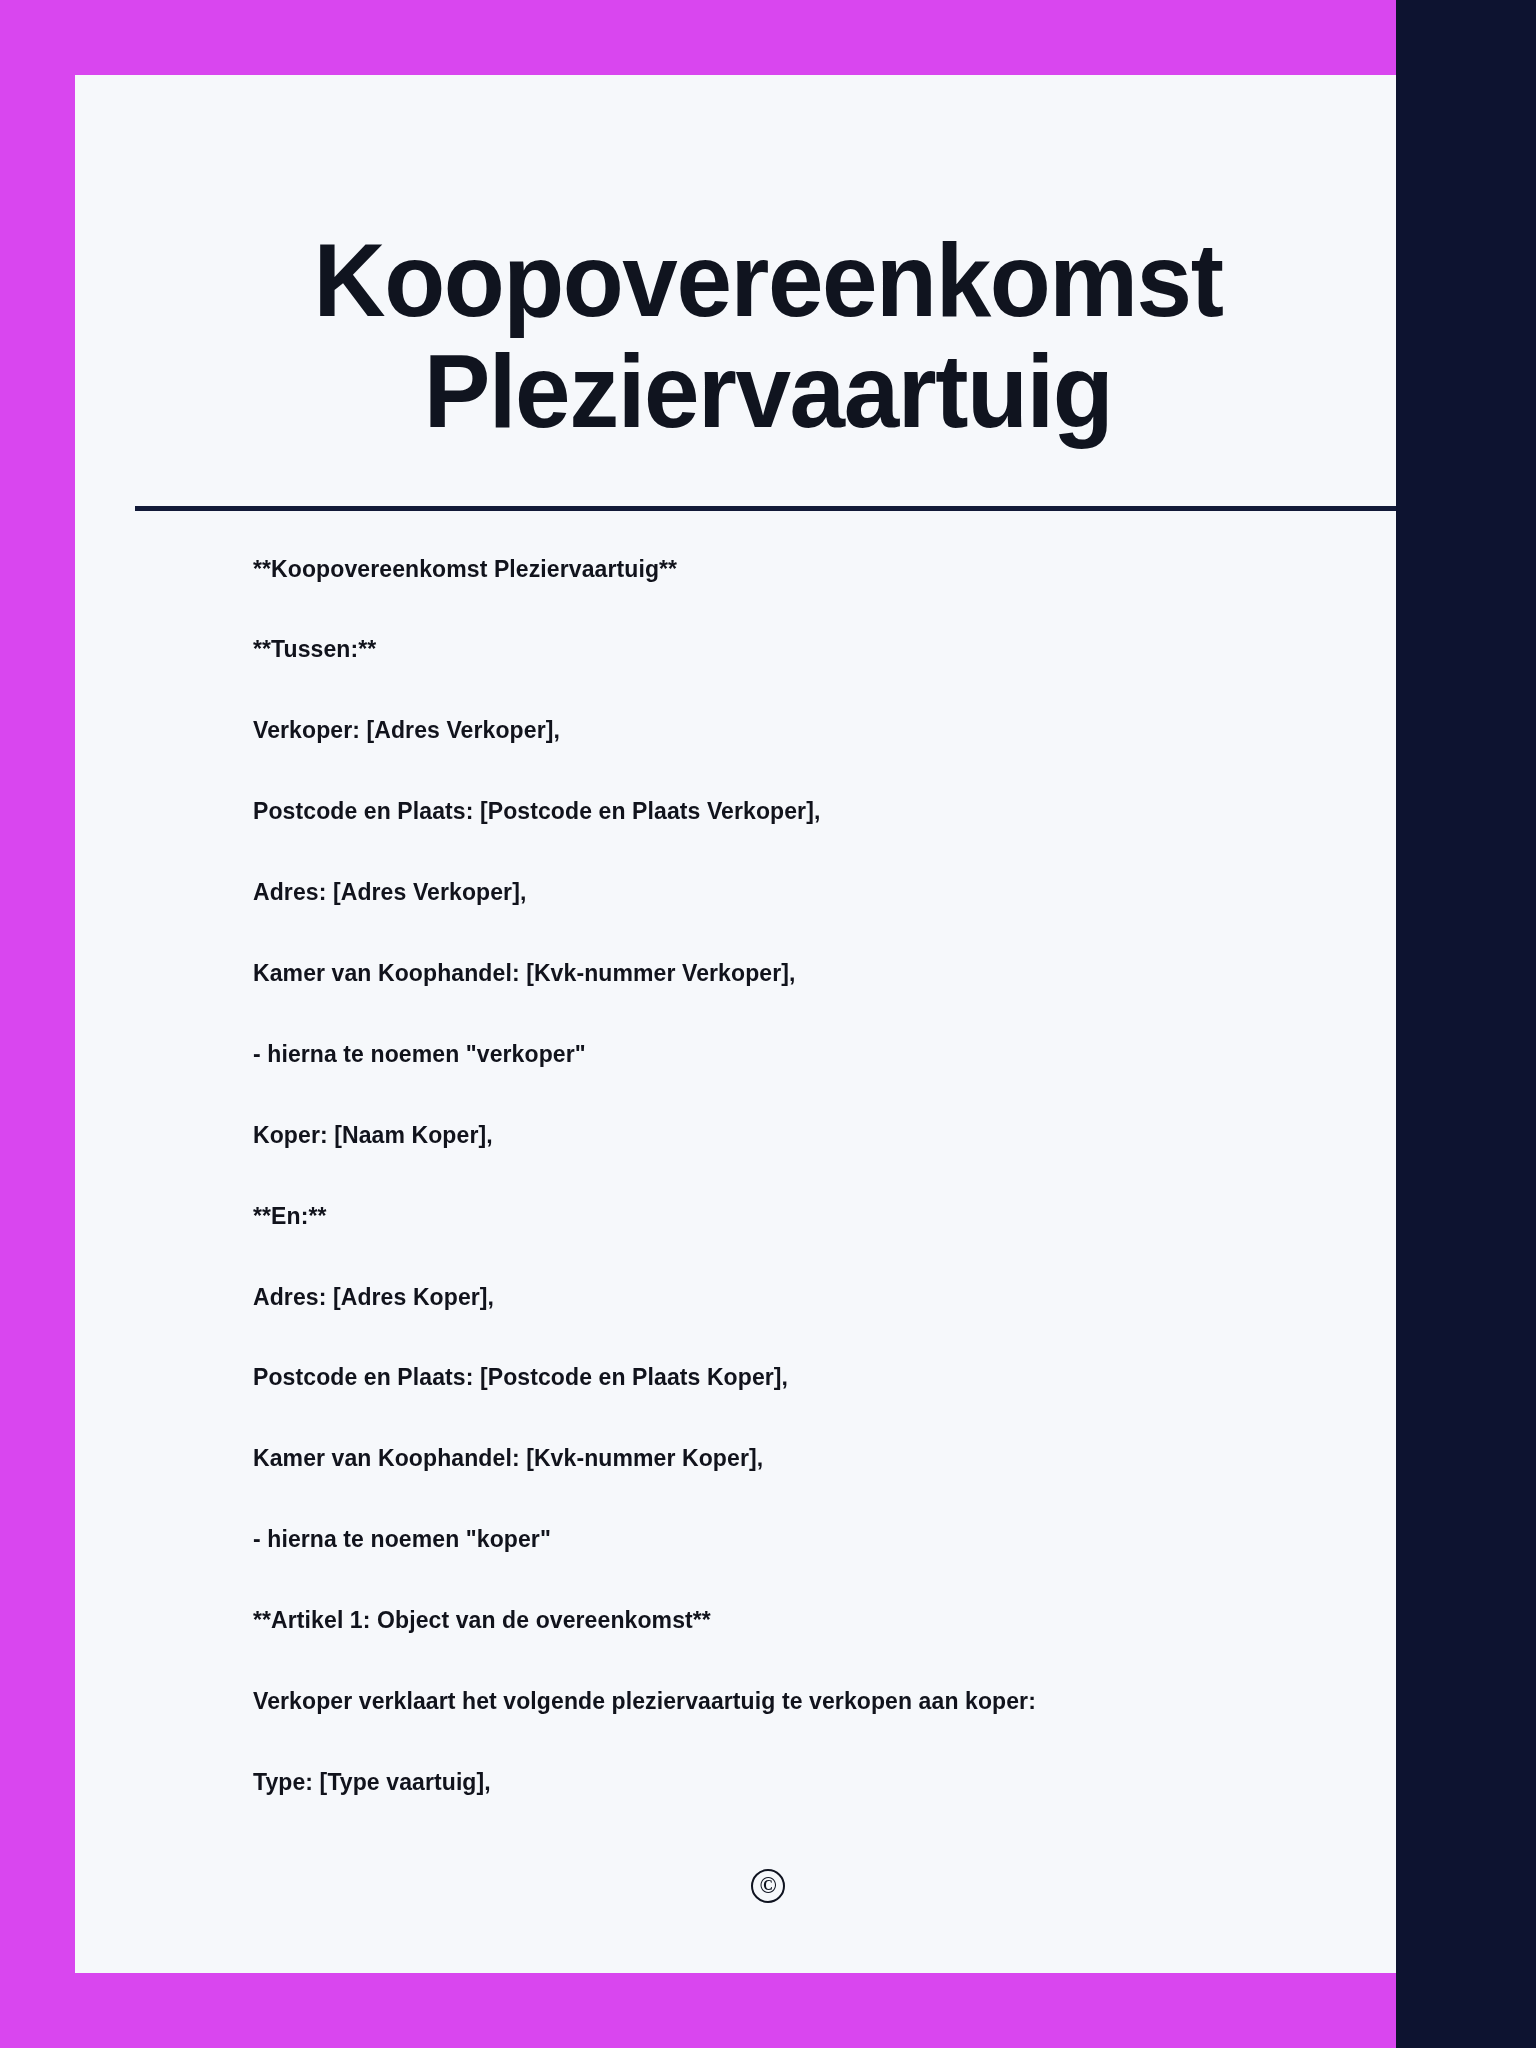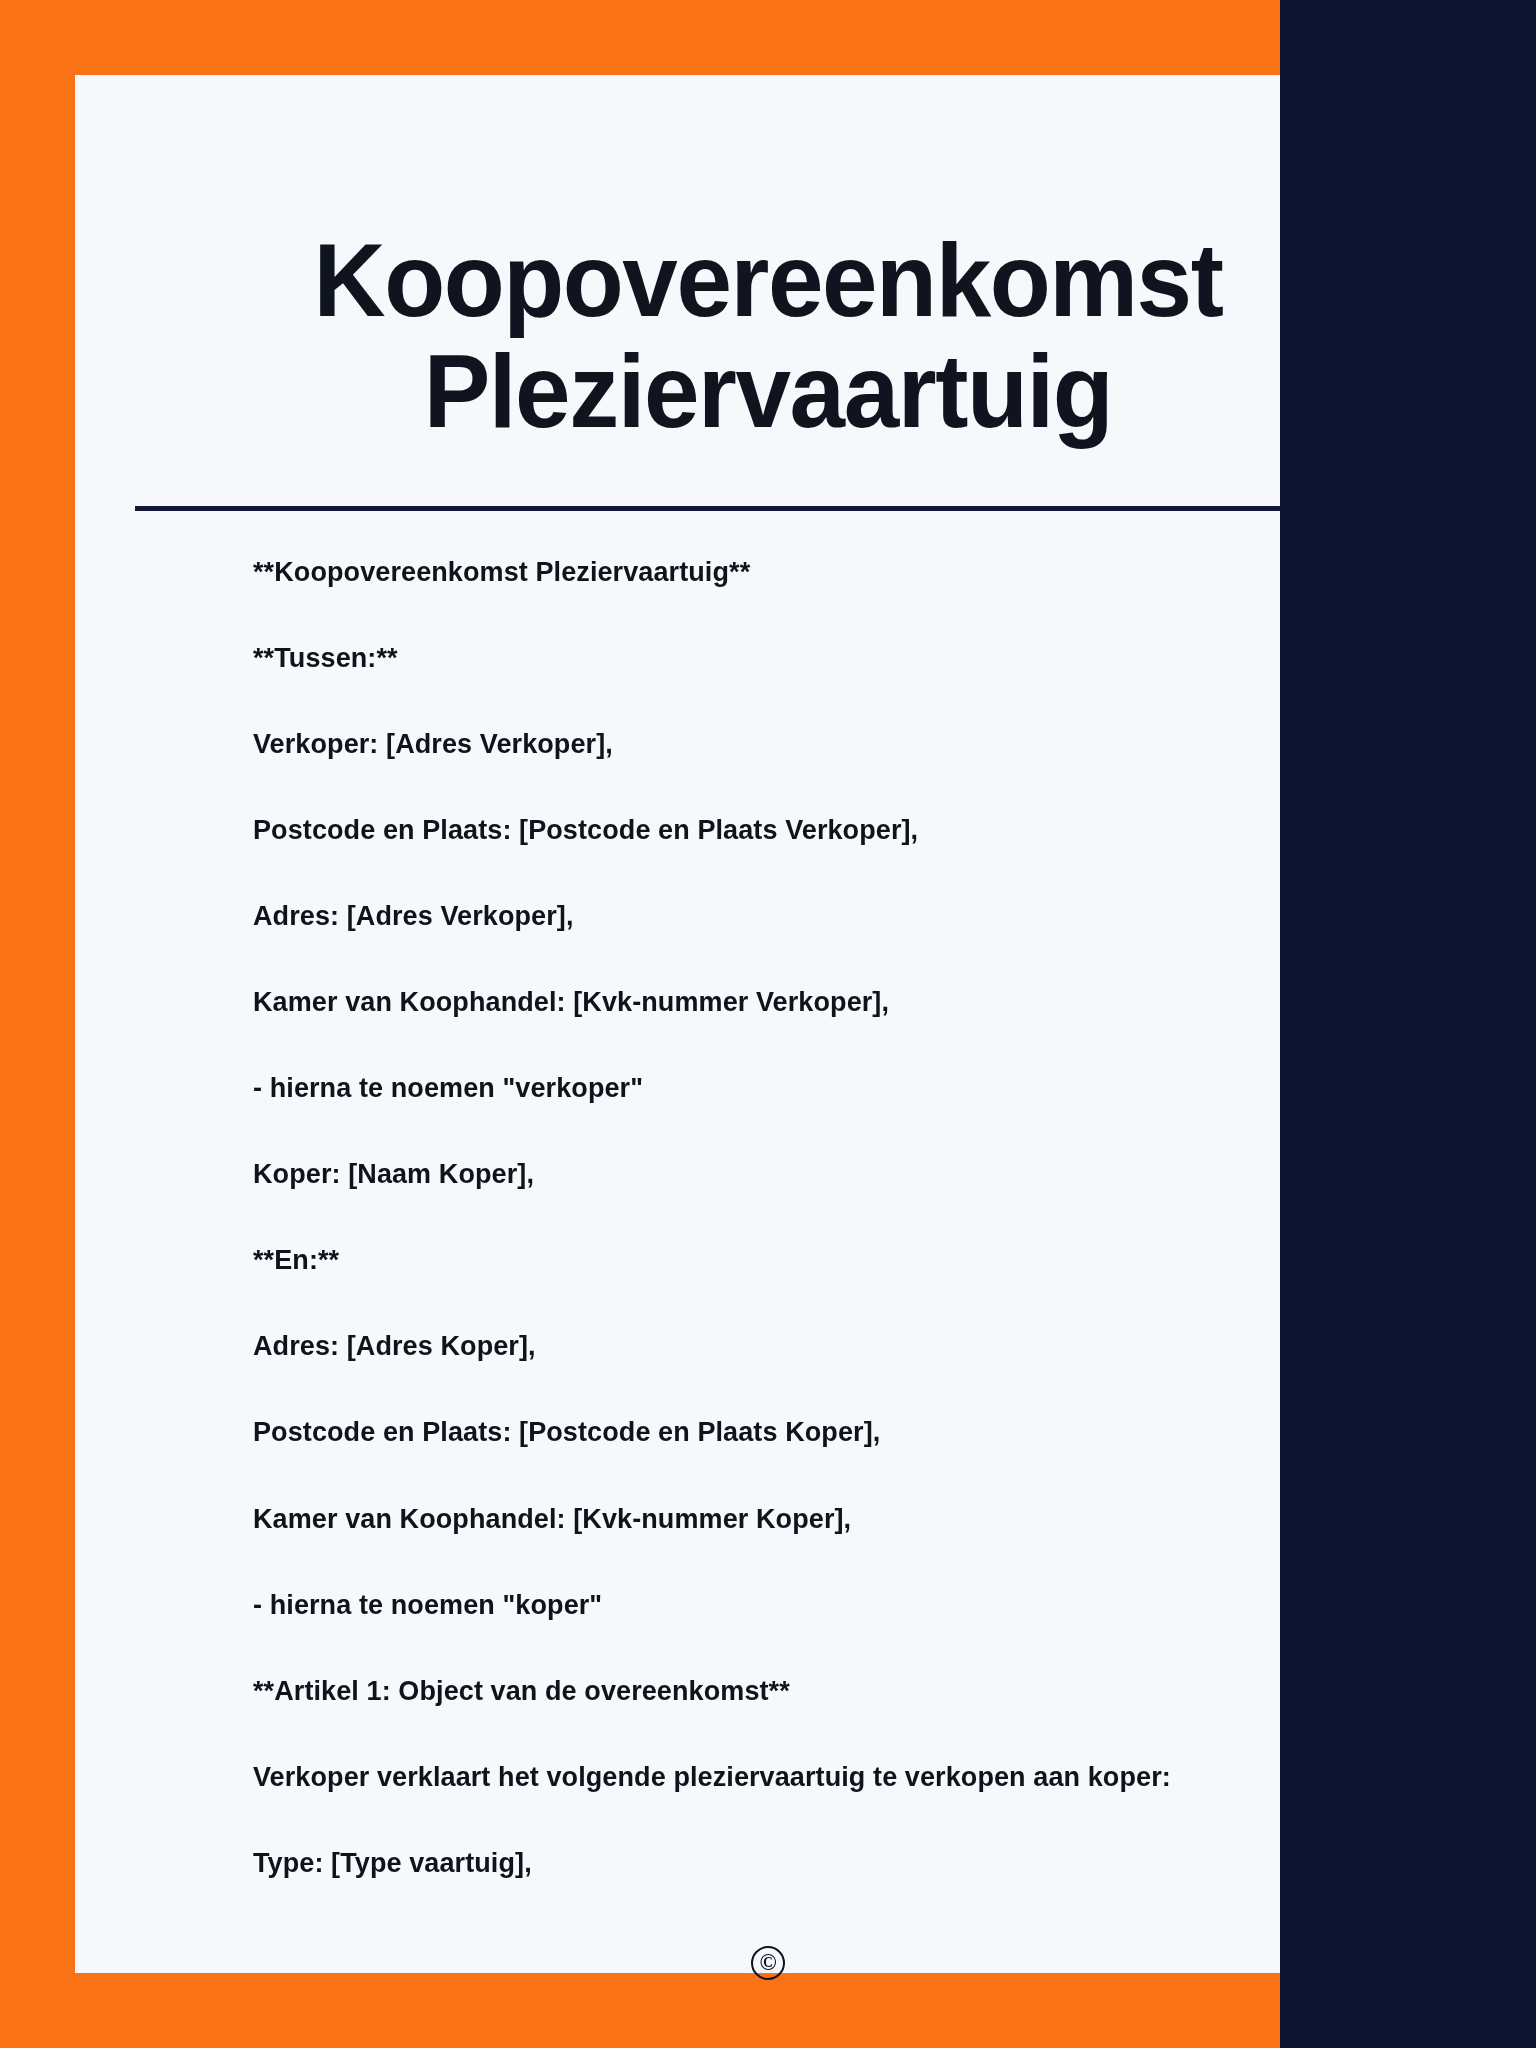--- a/index.html
+++ b/index.html
@@ -11,23 +11,23 @@
   }
 
   body {
     background: #0d1330;
     font-family: "Liberation Sans", "DejaVu Sans", sans-serif;
     -webkit-font-smoothing: antialiased;
   }
 
   .viewport {
     position: relative;
-    width: 1280px;
+    width: 1396px;
     height: 2048px;
-    background: #f97316;
+    background: #d946ef;
     overflow: hidden;
   }
 
   
   .page-sheet {
     position: absolute;
     left: 75px;
     top: 75px;
     width: 1386px;
     height: 1898px;
@@ -69,21 +69,21 @@
   }
 
   .body-inner {
     padding-left: 178px;
     padding-right: 120px;
   }
 
   .para {
     font-family: "Liberation Sans Narrow", "Liberation Sans", "DejaVu Sans Condensed", sans-serif;
     font-weight: 700;
-    font-size: 27px;
+    font-size: 23px;
     line-height: 1.3;
     color: #11131c;
     letter-spacing: 0.1px;
     margin-bottom: 51px;
     white-space: pre-wrap;
   }
 
   .para.spaced-top {
     margin-top: 4px;
   }

